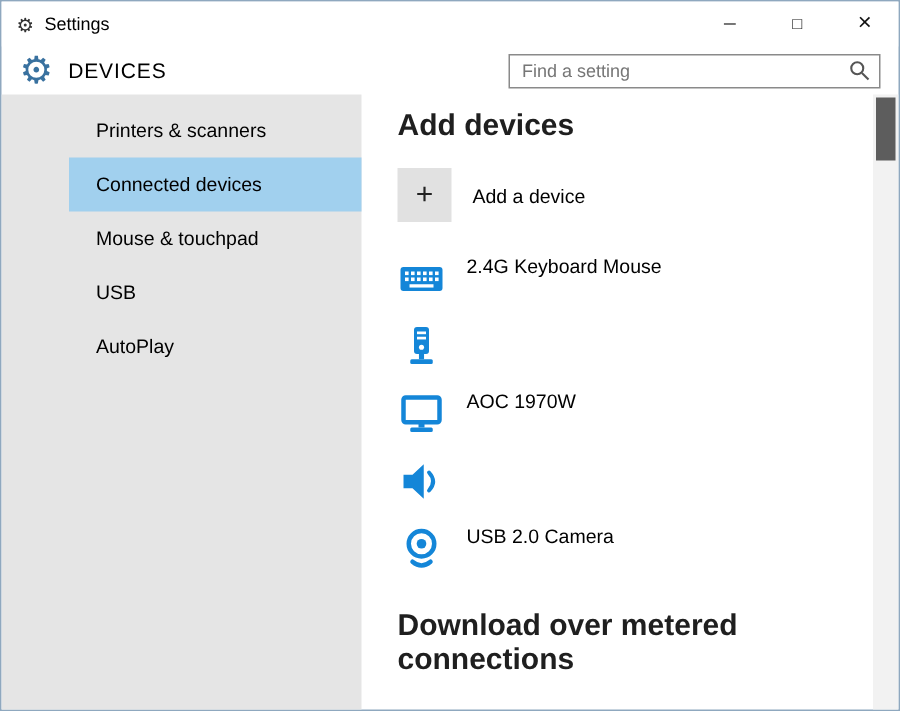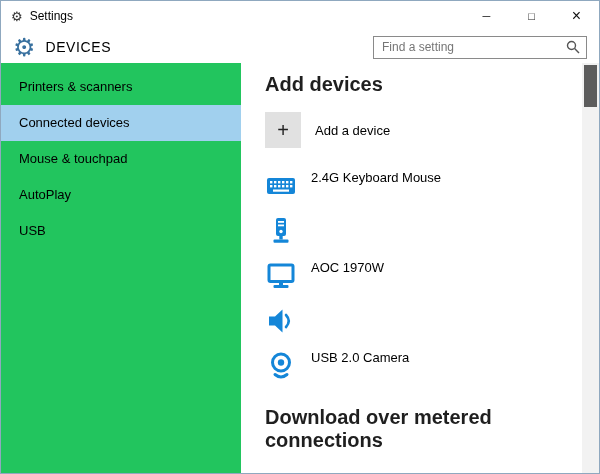--- a/index.html
+++ b/index.html
@@ -43,21 +43,21 @@
   .gear-big {
     font-size: 25px; color: #39719f; line-height: 1;
     margin-right: 10px;
   }
   .page-title {
     font-size: 14px; font-weight: 400; color: #000;
     letter-spacing: 0.6px;
   }
   .header .spacer { flex: 1; }
   .searchbox {
-    width: 214px; height: 23px;
+    width: 248px; height: 23px;
     border: 1px solid #8a8a8a;
     display: flex; align-items: center;
     padding: 0 6px 0 8px;
     background: #fff;
   }
   .searchbox input {
     border: none; outline: none; flex: 1;
     font-size: 12px; color: #333;
     font-family: "Liberation Sans", sans-serif;
     background: transparent;
@@ -69,22 +69,23 @@
   .app-body {
     display: flex;
     height: 412px;
     position: relative;
   }
 
   
   .sidebar {
     width: 240px;
     padding-top: 6px;
-    background: #22c55e;
+    background: #e5e5e5;
     flex-shrink: 0;
+    padding-left: 45px;
   }
   .sidebar-item {
     height: 36px;
     line-height: 36px;
     padding-left: 18px;
     font-size: 13px;
     color: #000;
     cursor: default;
   }
   .sidebar-item.selected { background: #a1d0ee; }
@@ -173,22 +174,22 @@
       </span>
     </div>
   </div>
 
   <div class="app-body">
 
     <div class="sidebar">
       <div class="sidebar-item">Printers &amp; scanners</div>
       <div class="sidebar-item selected">Connected devices</div>
       <div class="sidebar-item">Mouse &amp; touchpad</div>
+      <div class="sidebar-item">USB</div>
       <div class="sidebar-item">AutoPlay</div>
-      <div class="sidebar-item">USB</div>
     </div>
 
     <div class="content">
 
       <div class="section-heading">Add devices</div>
 
       <div class="add-device-row">
         <div class="plus-btn">+</div>
         <span class="add-device-label">Add a device</span>
       </div>

